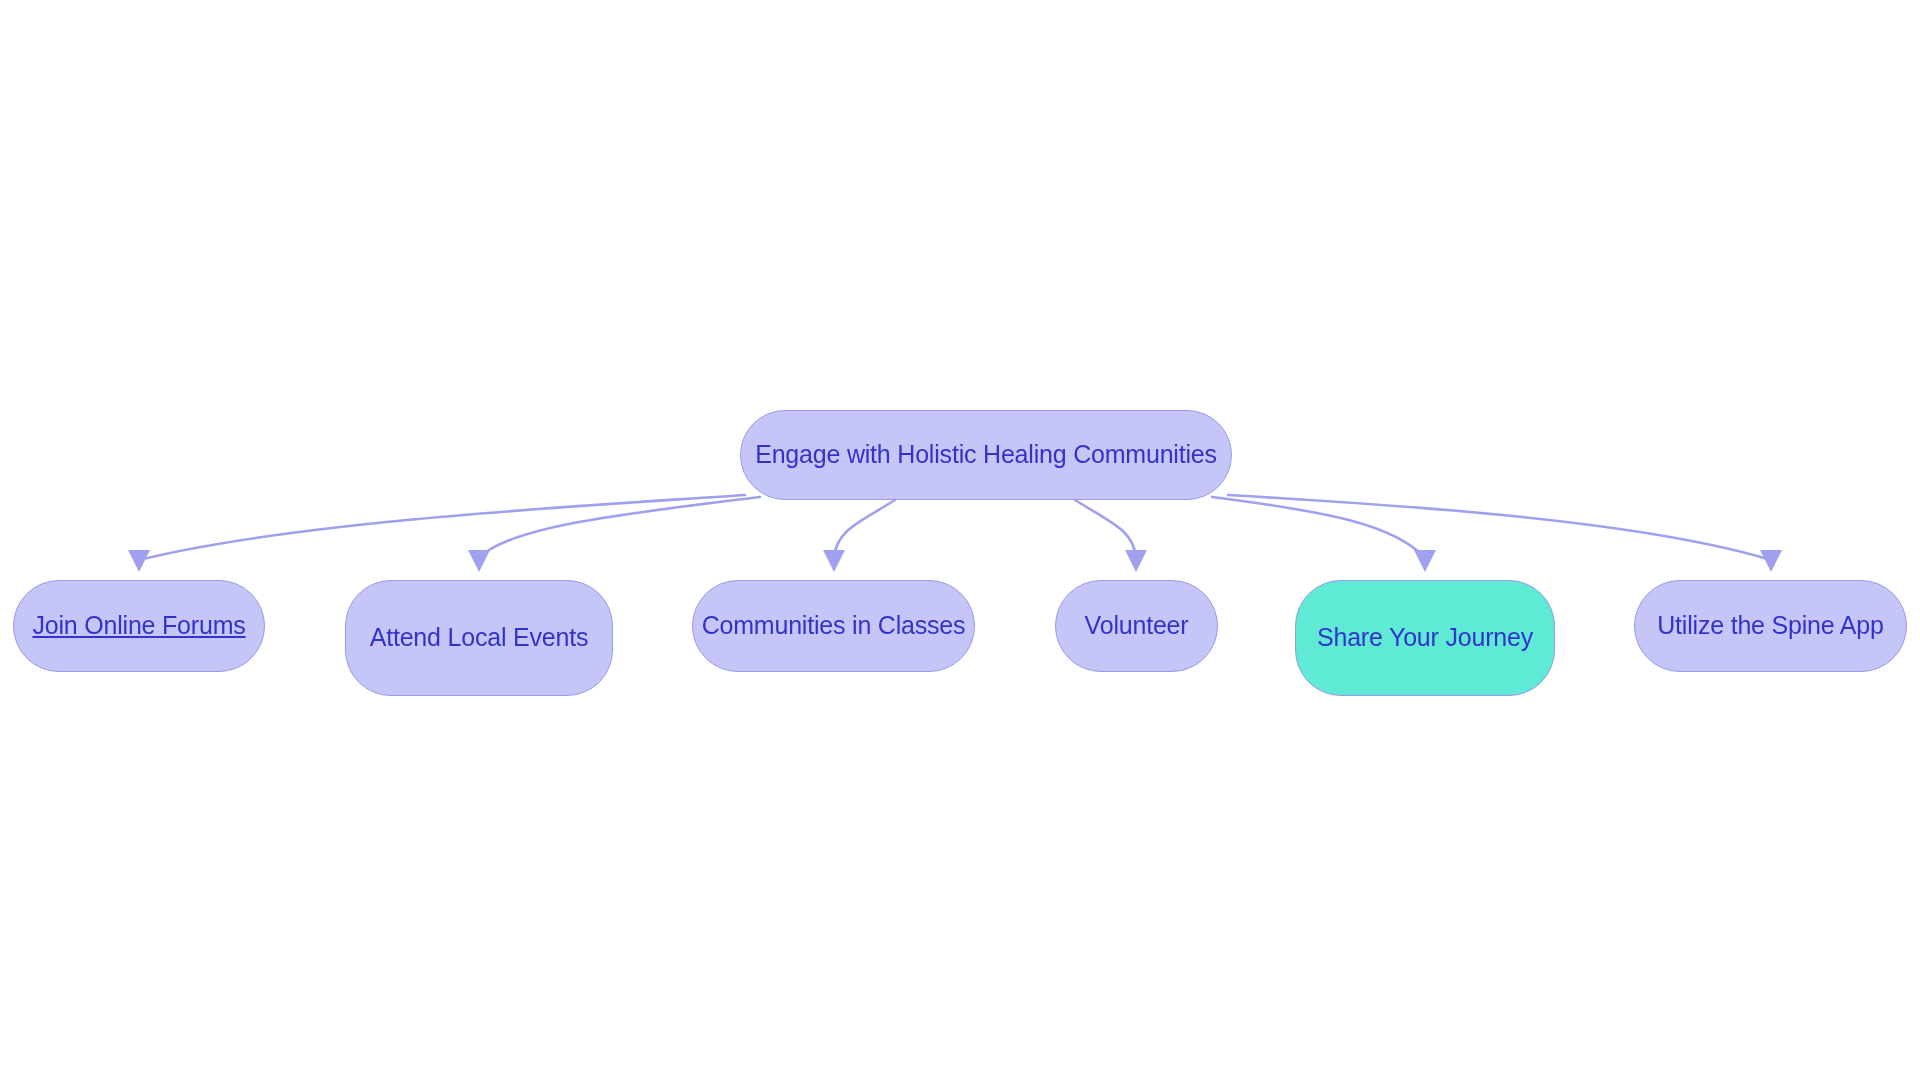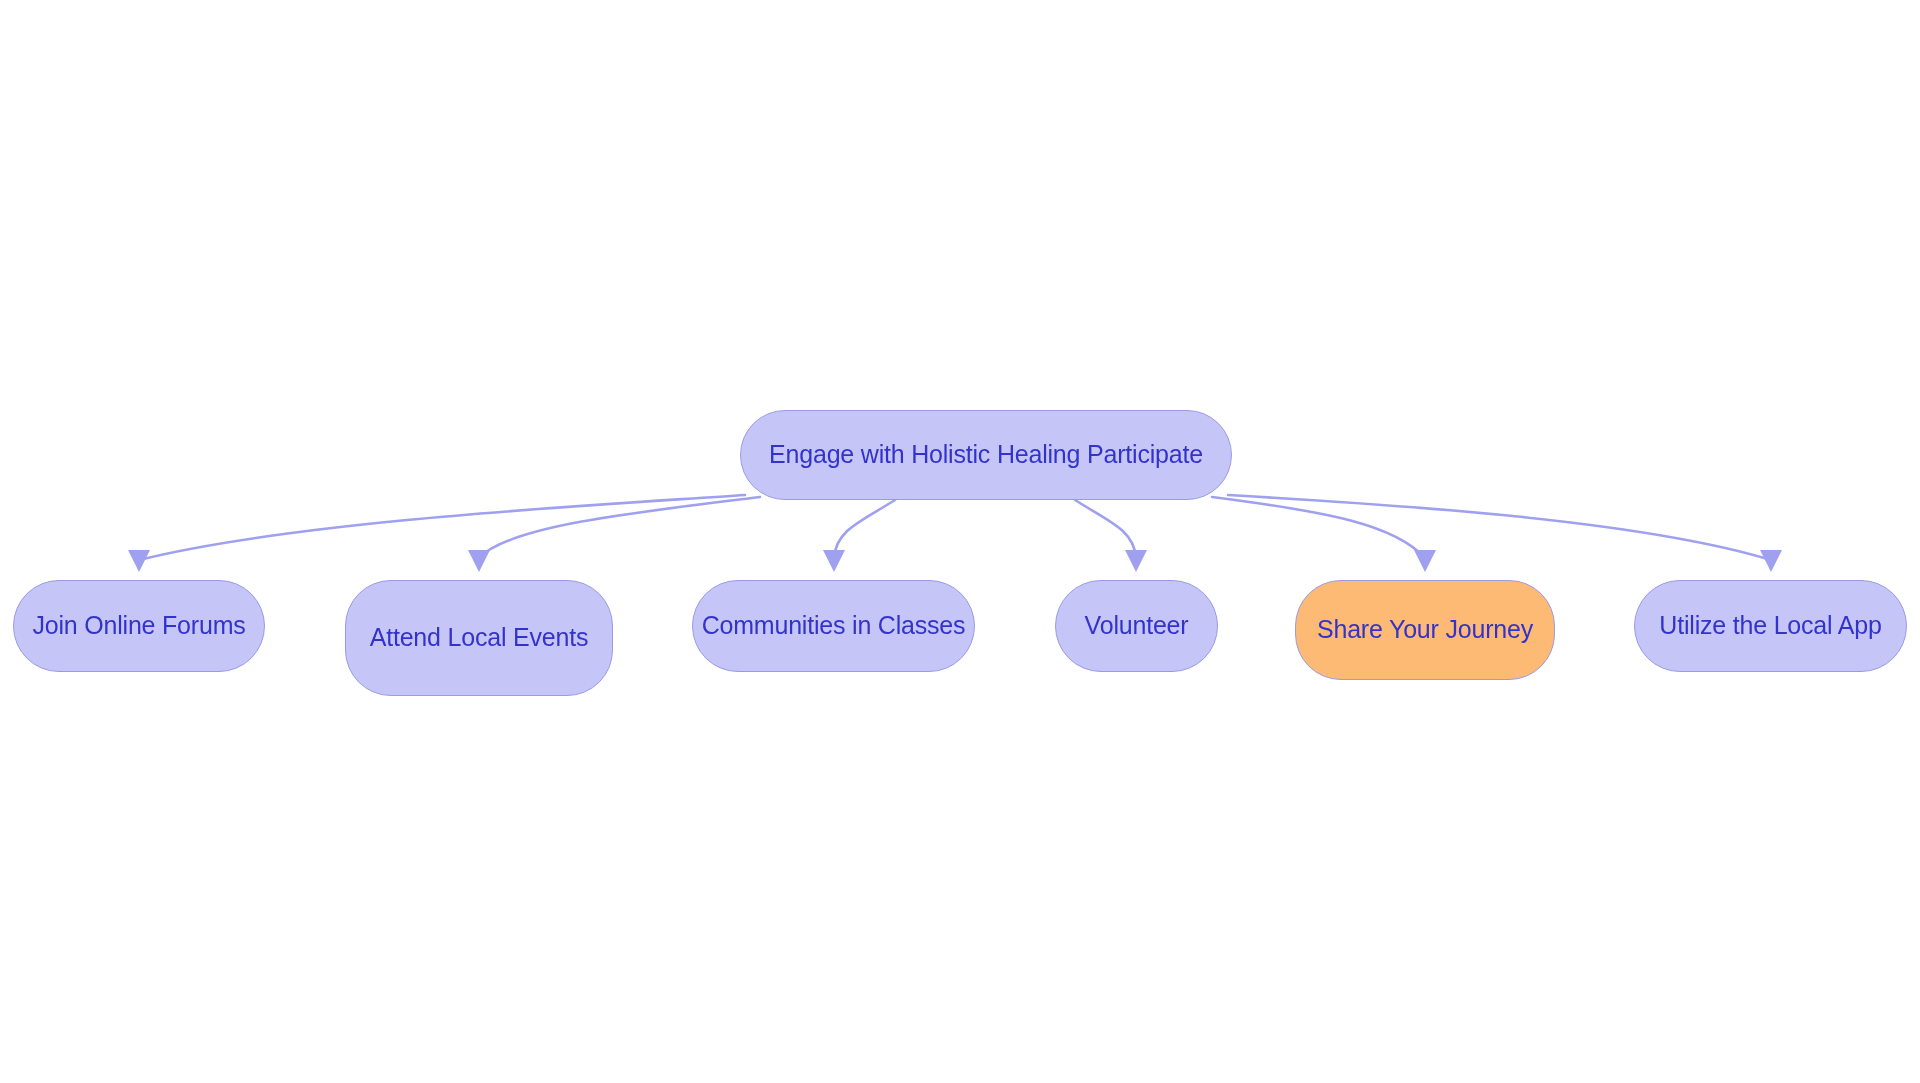--- a/index.html
+++ b/index.html
@@ -69,40 +69,40 @@
       <polygon points="823,550 845,550 834,572" fill="#9fa0ef"></polygon>
       <path d="M 1075,500 C 1110,522 1134,530 1136,558" fill="none" stroke="#9fa0ef" stroke-width="2.6" stroke-linecap="round"></path>
       <polygon points="1125,550 1147,550 1136,572" fill="#9fa0ef"></polygon>
       <path d="M 1212,497 C 1330,512 1395,525 1425,558" fill="none" stroke="#9fa0ef" stroke-width="2.6" stroke-linecap="round"></path>
       <polygon points="1414,550 1436,550 1425,572" fill="#9fa0ef"></polygon>
       <path d="M 1228,495 C 1400,505 1640,520 1771,560" fill="none" stroke="#9fa0ef" stroke-width="2.6" stroke-linecap="round"></path>
       <polygon points="1760,550 1782,550 1771,572" fill="#9fa0ef"></polygon>
     </svg>
 
   <div class="node root" style="left: 740px; top: 410px; width: 492px; height: 90px; background: rgb(197, 198, 247); border-color: rgb(154, 155, 232);">
-    <span class="node-label" style="color: rgb(51, 51, 204);">Engage with Holistic Healing Participate</span>
+    <span class="node-label" style="color: rgb(51, 51, 204);">Engage with Holistic Healing Communities</span>
   </div>
 
   <div class="node" style="left: 13px; top: 580px; width: 252px; height: 92px; background: rgb(197, 198, 247); border-color: rgb(154, 155, 232);">
-    <span class="node-label" style="color: rgb(51, 51, 204);">Join Online Forums</span>
+    <span class="node-label" style="color: rgb(51, 51, 204); text-decoration: underline;">Join Online Forums</span>
   </div>
 
   <div class="node" style="left: 345px; top: 580px; width: 268px; height: 116px; background: rgb(197, 198, 247); border-color: rgb(154, 155, 232);">
     <span class="node-label" style="color: rgb(51, 51, 204);">Attend Local Events</span>
   </div>
 
   <div class="node" style="left: 692px; top: 580px; width: 283px; height: 92px; background: rgb(197, 198, 247); border-color: rgb(154, 155, 232);">
     <span class="node-label" style="color: rgb(51, 51, 204);">Communities in Classes</span>
   </div>
 
   <div class="node" style="left: 1055px; top: 580px; width: 163px; height: 92px; background: rgb(197, 198, 247); border-color: rgb(154, 155, 232); align-items: center;">
     <span class="node-label" style="color: rgb(51, 51, 204);">Volunteer</span>
   </div>
 
-  <div class="node" style="left: 1295px; top: 580px; width: 260px; height: 100px; background: #fdba74; border-color: rgb(154, 155, 232);">
+  <div class="node" style="left: 1295px; top: 580px; width: 260px; height: 116px; background: #5eead4; border-color: rgb(154, 155, 232);">
     <span class="node-label" style="color: rgb(51, 51, 204);">Share Your Journey</span>
   </div>
 
   <div class="node" style="left: 1634px; top: 580px; width: 273px; height: 92px; background: rgb(197, 198, 247); border-color: rgb(154, 155, 232);">
-    <span class="node-label" style="color: rgb(51, 51, 204);">Utilize the Local App</span>
+    <span class="node-label" style="color: rgb(51, 51, 204);">Utilize the Spine App</span>
   </div>
 
 </div>
 
 </body></html>

